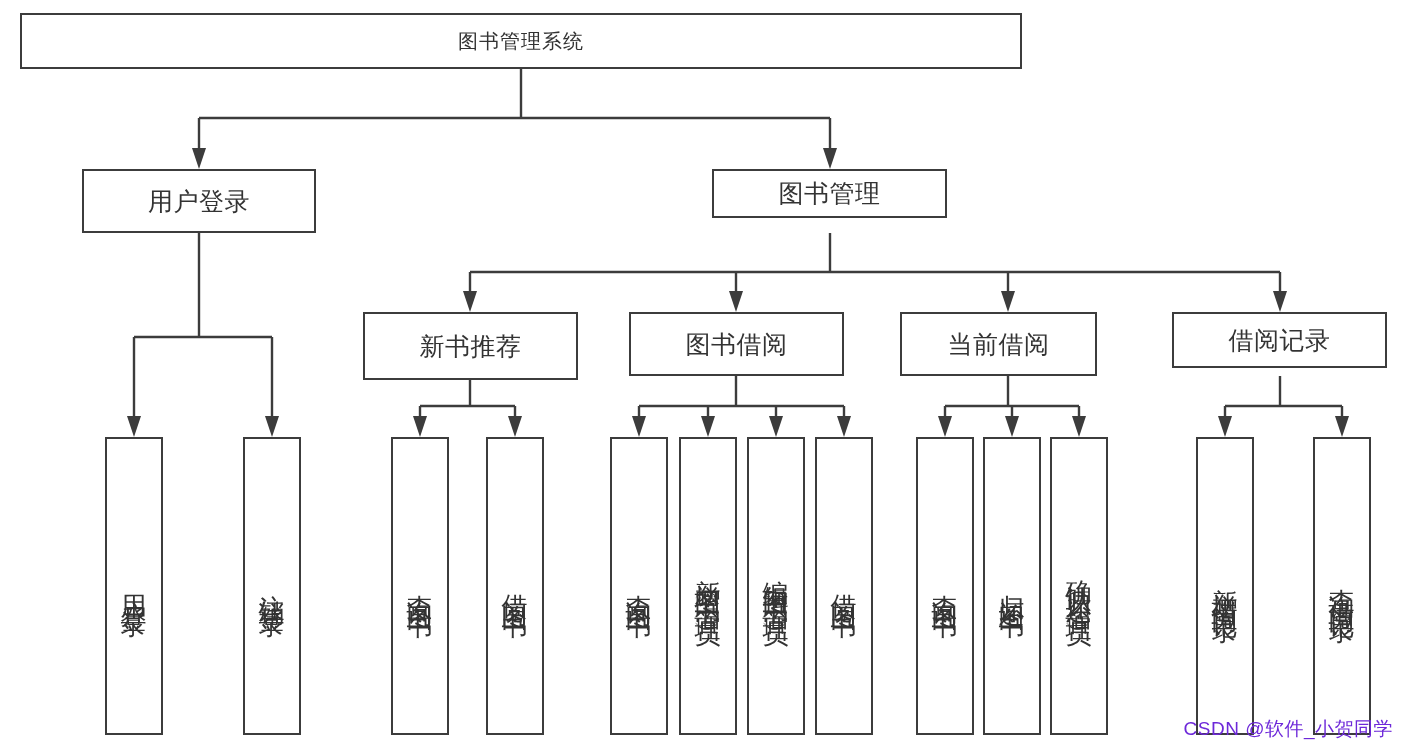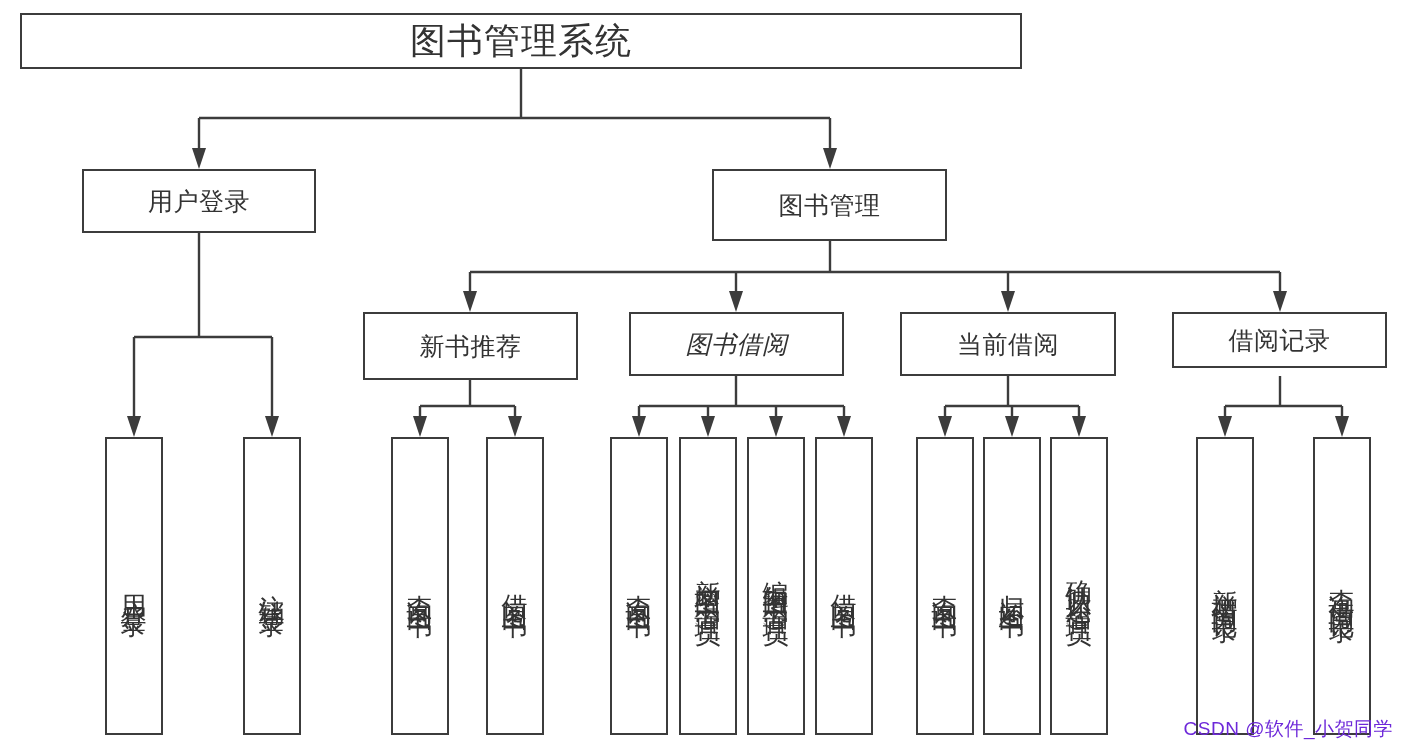--- a/index.html
+++ b/index.html
@@ -20,21 +20,21 @@
     position: absolute;
     box-sizing: border-box;
     border: 2.5px solid #3c3c3c;
     background: #ffffff;
     display: flex;
     align-items: center;
     justify-content: center;
     color: #333333;
     z-index: 2;
   }
-  .title-node { font-size: 36px; letter-spacing: 1px; }
+  .title-node { font-size: 20px; letter-spacing: 1px; }
   .h-node { font-size: 25px; letter-spacing: 0.5px; }
   .v-node { font-size: 26px; }
   .v-node .vtext {
     writing-mode: vertical-rl;
     letter-spacing: 6px;
     line-height: 1;
     max-height: 288px;
   }
   .watermark {
     position: absolute;
@@ -128,31 +128,31 @@
     </g>
   </svg>
 
   <div class="node title-node" style="left:20px; top:13px; width:1002px; height:56px;">
     <span>图书管理系统</span>
   </div>
 
   <div class="node h-node" style="left:82px; top:169px; width:234px; height:64px;">
     <span>用户登录</span>
   </div>
-  <div class="node h-node" style="left:712px; top:169px; width:235px; height:72px;">
+  <div class="node h-node" style="left:712px; top:169px; width:235px; height:49px;">
     <span>图书管理</span>
   </div>
 
   <div class="node h-node" style="left:363px; top:312px; width:215px; height:68px;">
     <span>新书推荐</span>
   </div>
-  <div class="node h-node" style="left:629px; top:312px; width:215px; height:64px;font-style:italic;">
+  <div class="node h-node" style="left:629px; top:312px; width:215px; height:64px;">
     <span>图书借阅</span>
   </div>
-  <div class="node h-node" style="left:900px; top:312px; width:216px; height:64px;">
+  <div class="node h-node" style="left:900px; top:312px; width:197px; height:64px;">
     <span>当前借阅</span>
   </div>
   <div class="node h-node" style="left:1172px; top:312px; width:215px; height:56px;">
     <span>借阅记录</span>
   </div>
 
   <div class="node v-node" style="left:105px; top:437px; width:58px; height:298px;">
     <span class="vtext">用户登录</span>
   </div>
   <div class="node v-node" style="left:243px; top:437px; width:58px; height:298px;">

